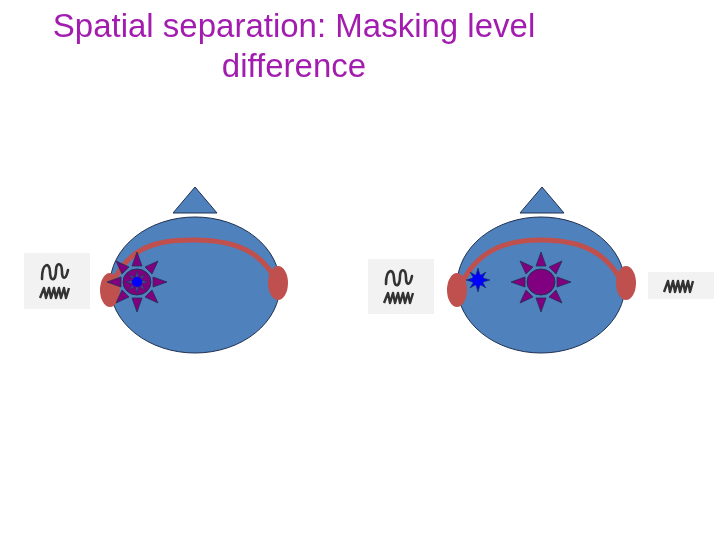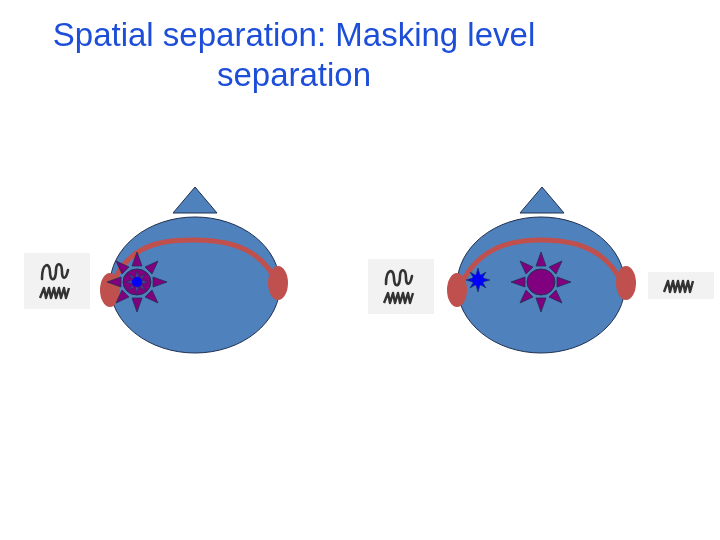--- a/index.html
+++ b/index.html
@@ -1,31 +1,31 @@
 <!DOCTYPE html>
 <html><head>
   <meta charset="utf-8">
   <style>
     html, body { margin: 0; padding: 0; background: #ffffff; }
     body { width: 720px; height: 540px; position: relative; overflow: hidden; }
     .title {
-      position: absolute; left: 0; top: 15px; width: 588px;
+      position: absolute; left: 0; top: 6px; width: 588px;
       text-align: center;
       font-family: "Liberation Sans", sans-serif;
-      font-size: 33px; line-height: 40px; color: #1d4ed8;
+      font-size: 33px; line-height: 40px; color: #a21caf;
     }
     svg.stage { position: absolute; left: 0; top: 0; }
     .sig-box { fill: #f2f2f2; }
   </style>
 </head>
 <body>
 
 <div class="title">
   <div>Spatial separation: Masking level</div>
-  <div>separation</div>
+  <div>difference</div>
 </div>
 
 <svg class="stage" width="720" height="540" viewBox="0 0 720 540" xmlns="http://www.w3.org/2000/svg">
   <defs>
 
     <g id="bigstar">
       <polygon points="0,-30 5,-16 -5,-16"></polygon>
       <polygon points="0,30 5,16 -5,16"></polygon>
       <polygon points="-30,0 -16,5 -16,-5"></polygon>
       <polygon points="30,0 16,5 16,-5"></polygon>

